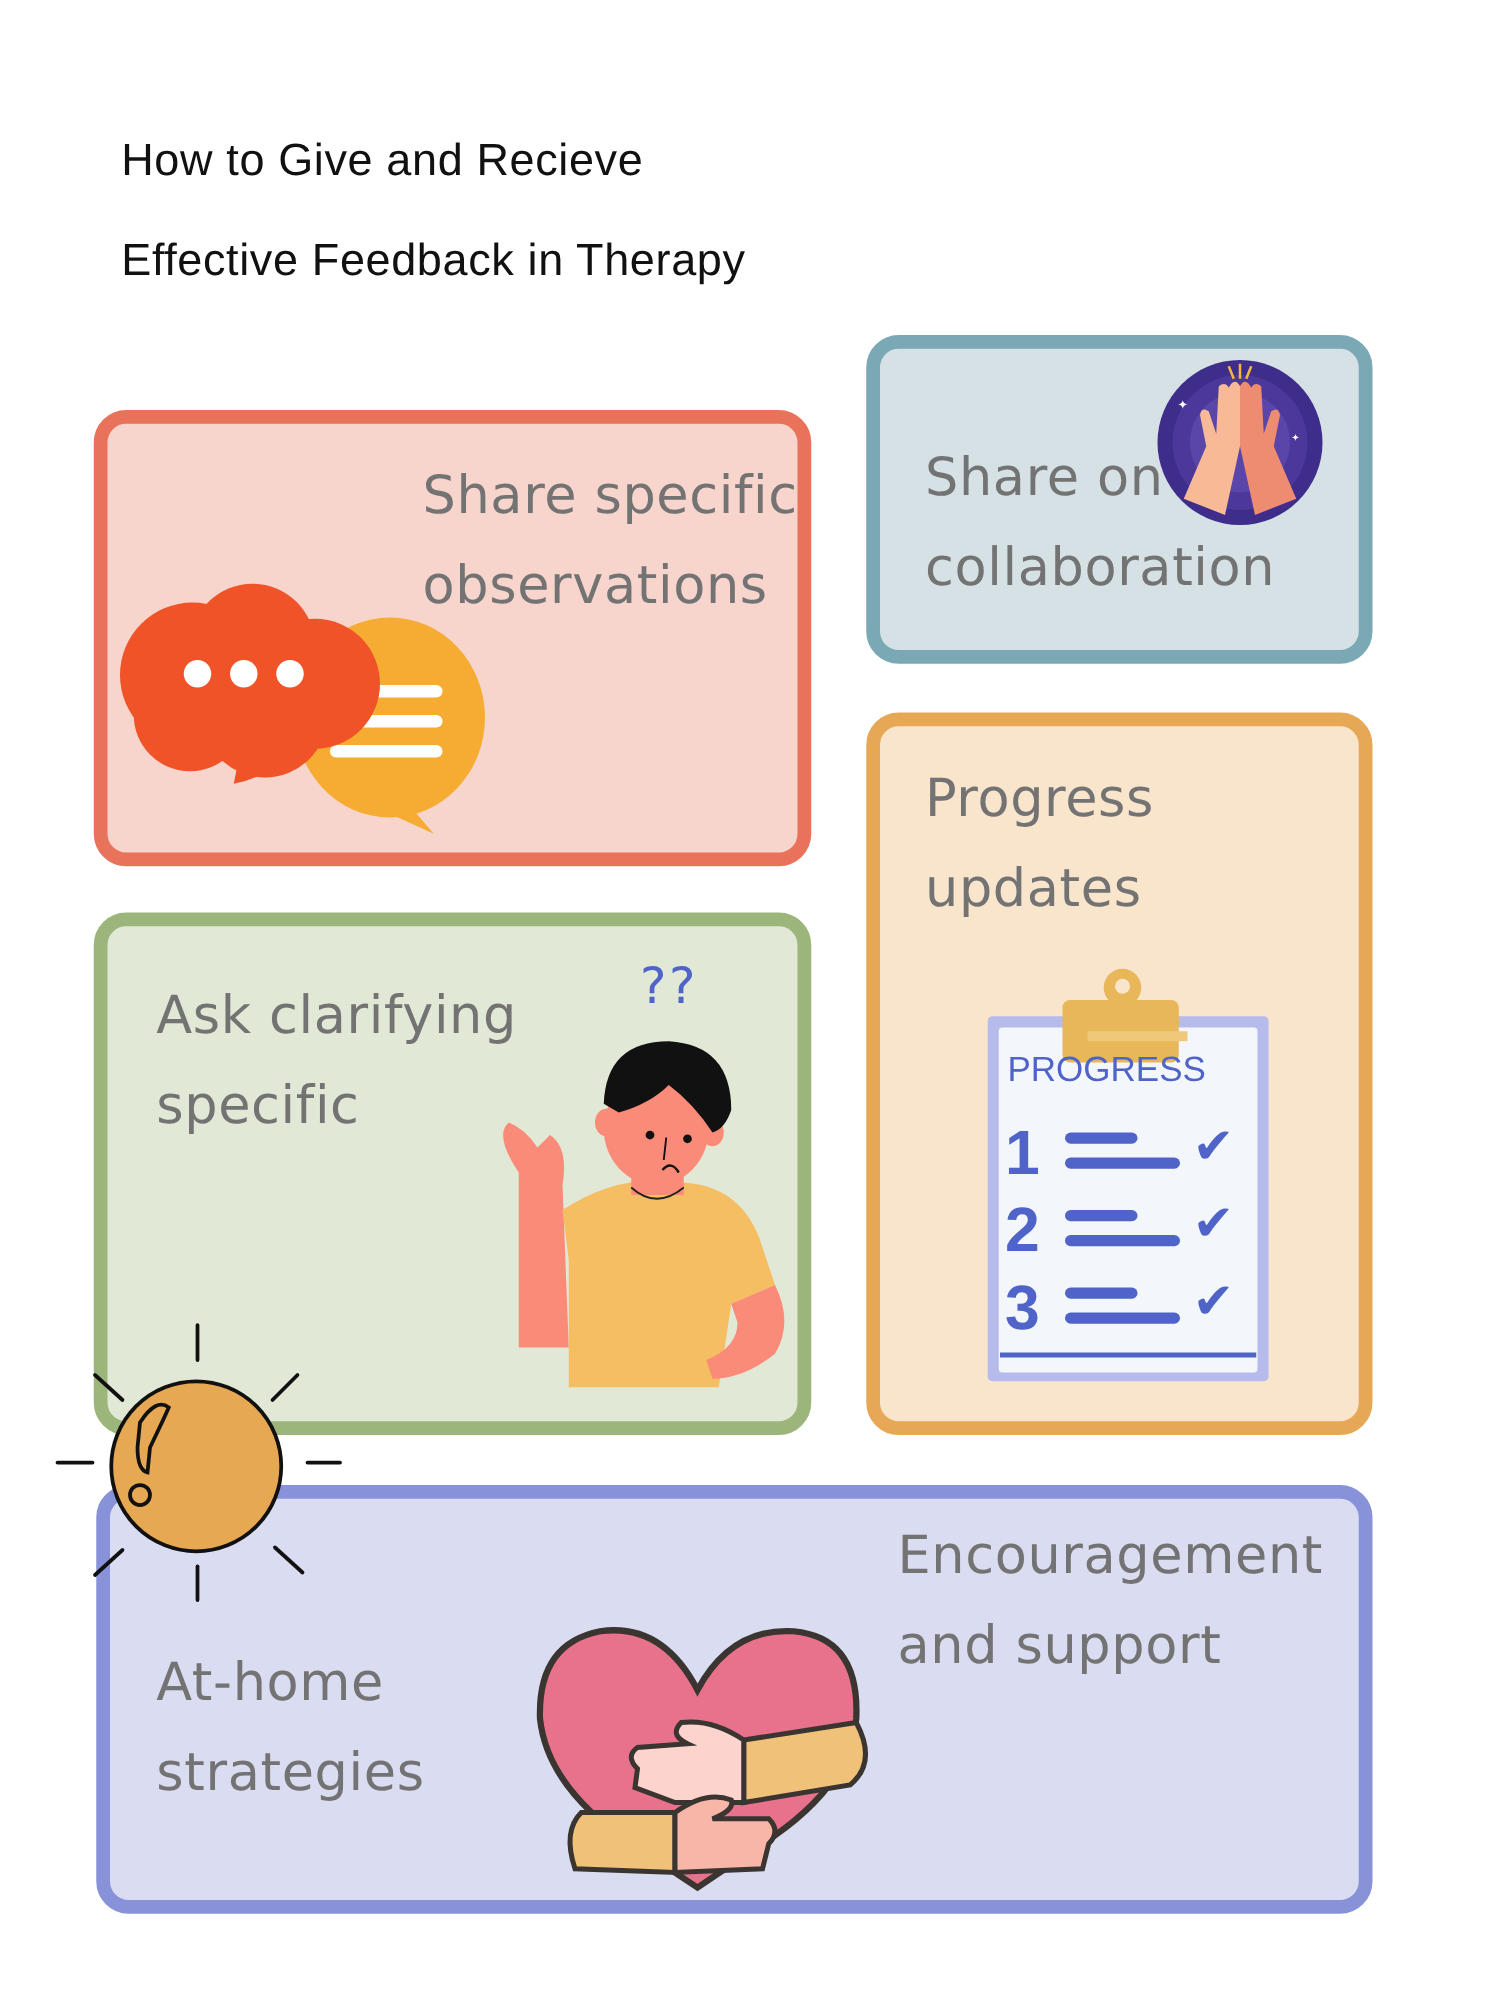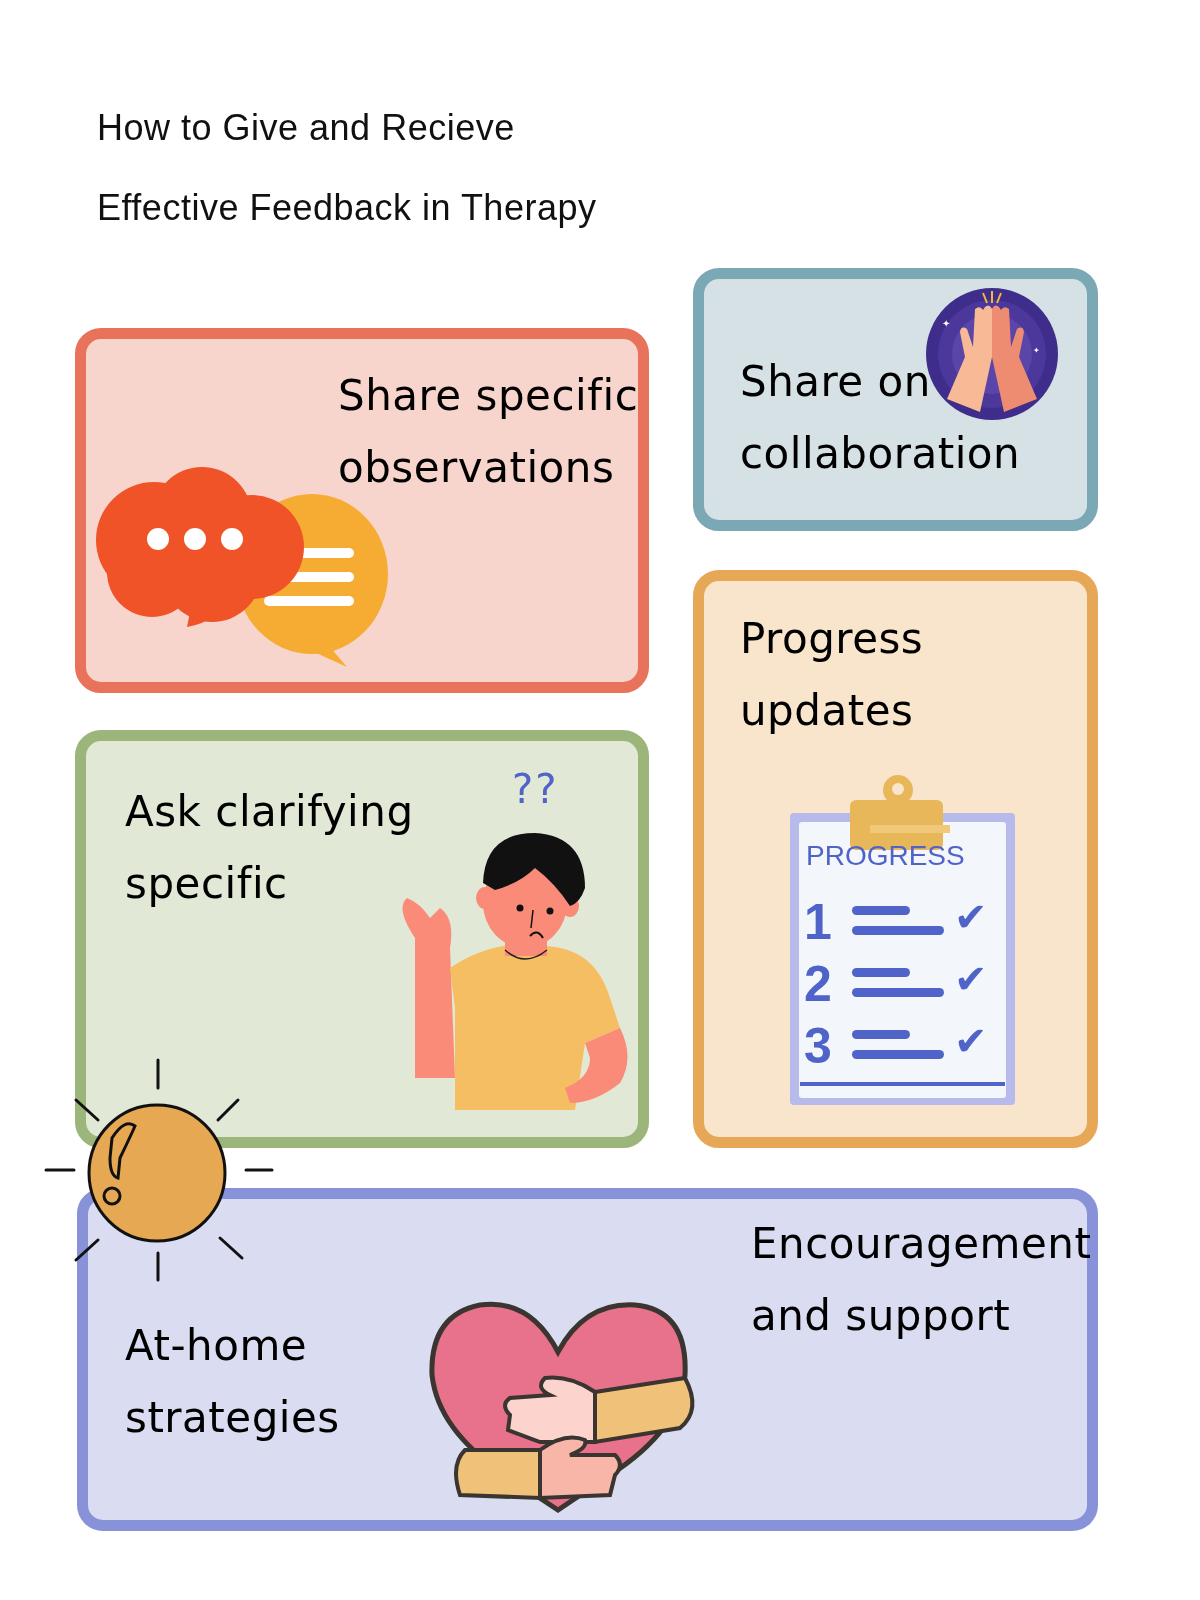--- a/index.html
+++ b/index.html
@@ -1,20 +1,20 @@
 <!DOCTYPE html>
 <html><head>
 <meta charset="utf-8">
 <style>
   html, body { margin:0; padding:0; background:#ffffff; }
   body { width:1200px; height:1600px; position:relative; overflow:hidden; font-family:"Liberation Sans", sans-serif; }
   .title { position:absolute; left:97px; top:88px; font-family:"Liberation Sans", sans-serif; font-size:36px; line-height:80px; color:#111; letter-spacing:0.5px; }
   .title div { white-space:nowrap; }
   .card { position:absolute; box-sizing:border-box; border-radius:26px; border-width:11px; border-style:solid; }
-  .hand { position:absolute; font-family:"DejaVu Sans", sans-serif; font-size:42px; line-height:72px; color:#000000; white-space:nowrap; letter-spacing:0.5px; }
+  .hand { position:absolute; font-family:"DejaVu Sans", sans-serif; font-size:42px; line-height:72px; color:#737373; white-space:nowrap; letter-spacing:0.5px; }
   .illus { position:absolute; }
 </style>
 </head>
 <body>
 
 <div class="title">
   <div>How to Give and Recieve</div>
   <div>Effective Feedback in Therapy</div>
 </div>
 
@@ -125,21 +125,21 @@
 
   <path d="M88 55 Q90 5 140 5 Q190 8 190 60 Q185 75 175 78 Q160 55 140 40 Q125 55 100 62 Z" fill="#111"></path>
   <circle cx="125" cy="80" r="3.5" fill="#111"></circle>
   <circle cx="155" cy="83" r="3.5" fill="#111"></circle>
   <path d="M138 82 L136 100" stroke="#111" stroke-width="1.5"></path>
   <path d="M135 108 Q142 100 148 110" stroke="#111" stroke-width="2" fill="none"></path>
 </svg>
 
 <div class="card" style="left:77px; top:1188px; width:1021px; height:343px; background:#dadcf1; border-color:#8892d8;">
 </div>
-<div class="hand" style="left:718px; top:1208px;margin-left:33px;">
+<div class="hand" style="left:718px; top:1208px;">
   <div>Encouragement</div>
   <div>and support</div>
 </div>
 <div class="hand" style="left:125px; top:1310px;">
   <div>At-home</div>
   <div>strategies</div>
 </div>
 <svg class="illus" style="left:410px; top:1270px;" width="300" height="250" viewBox="0 0 300 250">
   <path d="M148 82 Q120 28 70 35 Q20 45 22 105 Q28 160 95 205 L148 240 L200 205 Q270 160 275 105 Q278 40 225 35 Q175 32 148 82 Z" fill="#e8718b" stroke="#3a3530" stroke-width="5"></path>
 

